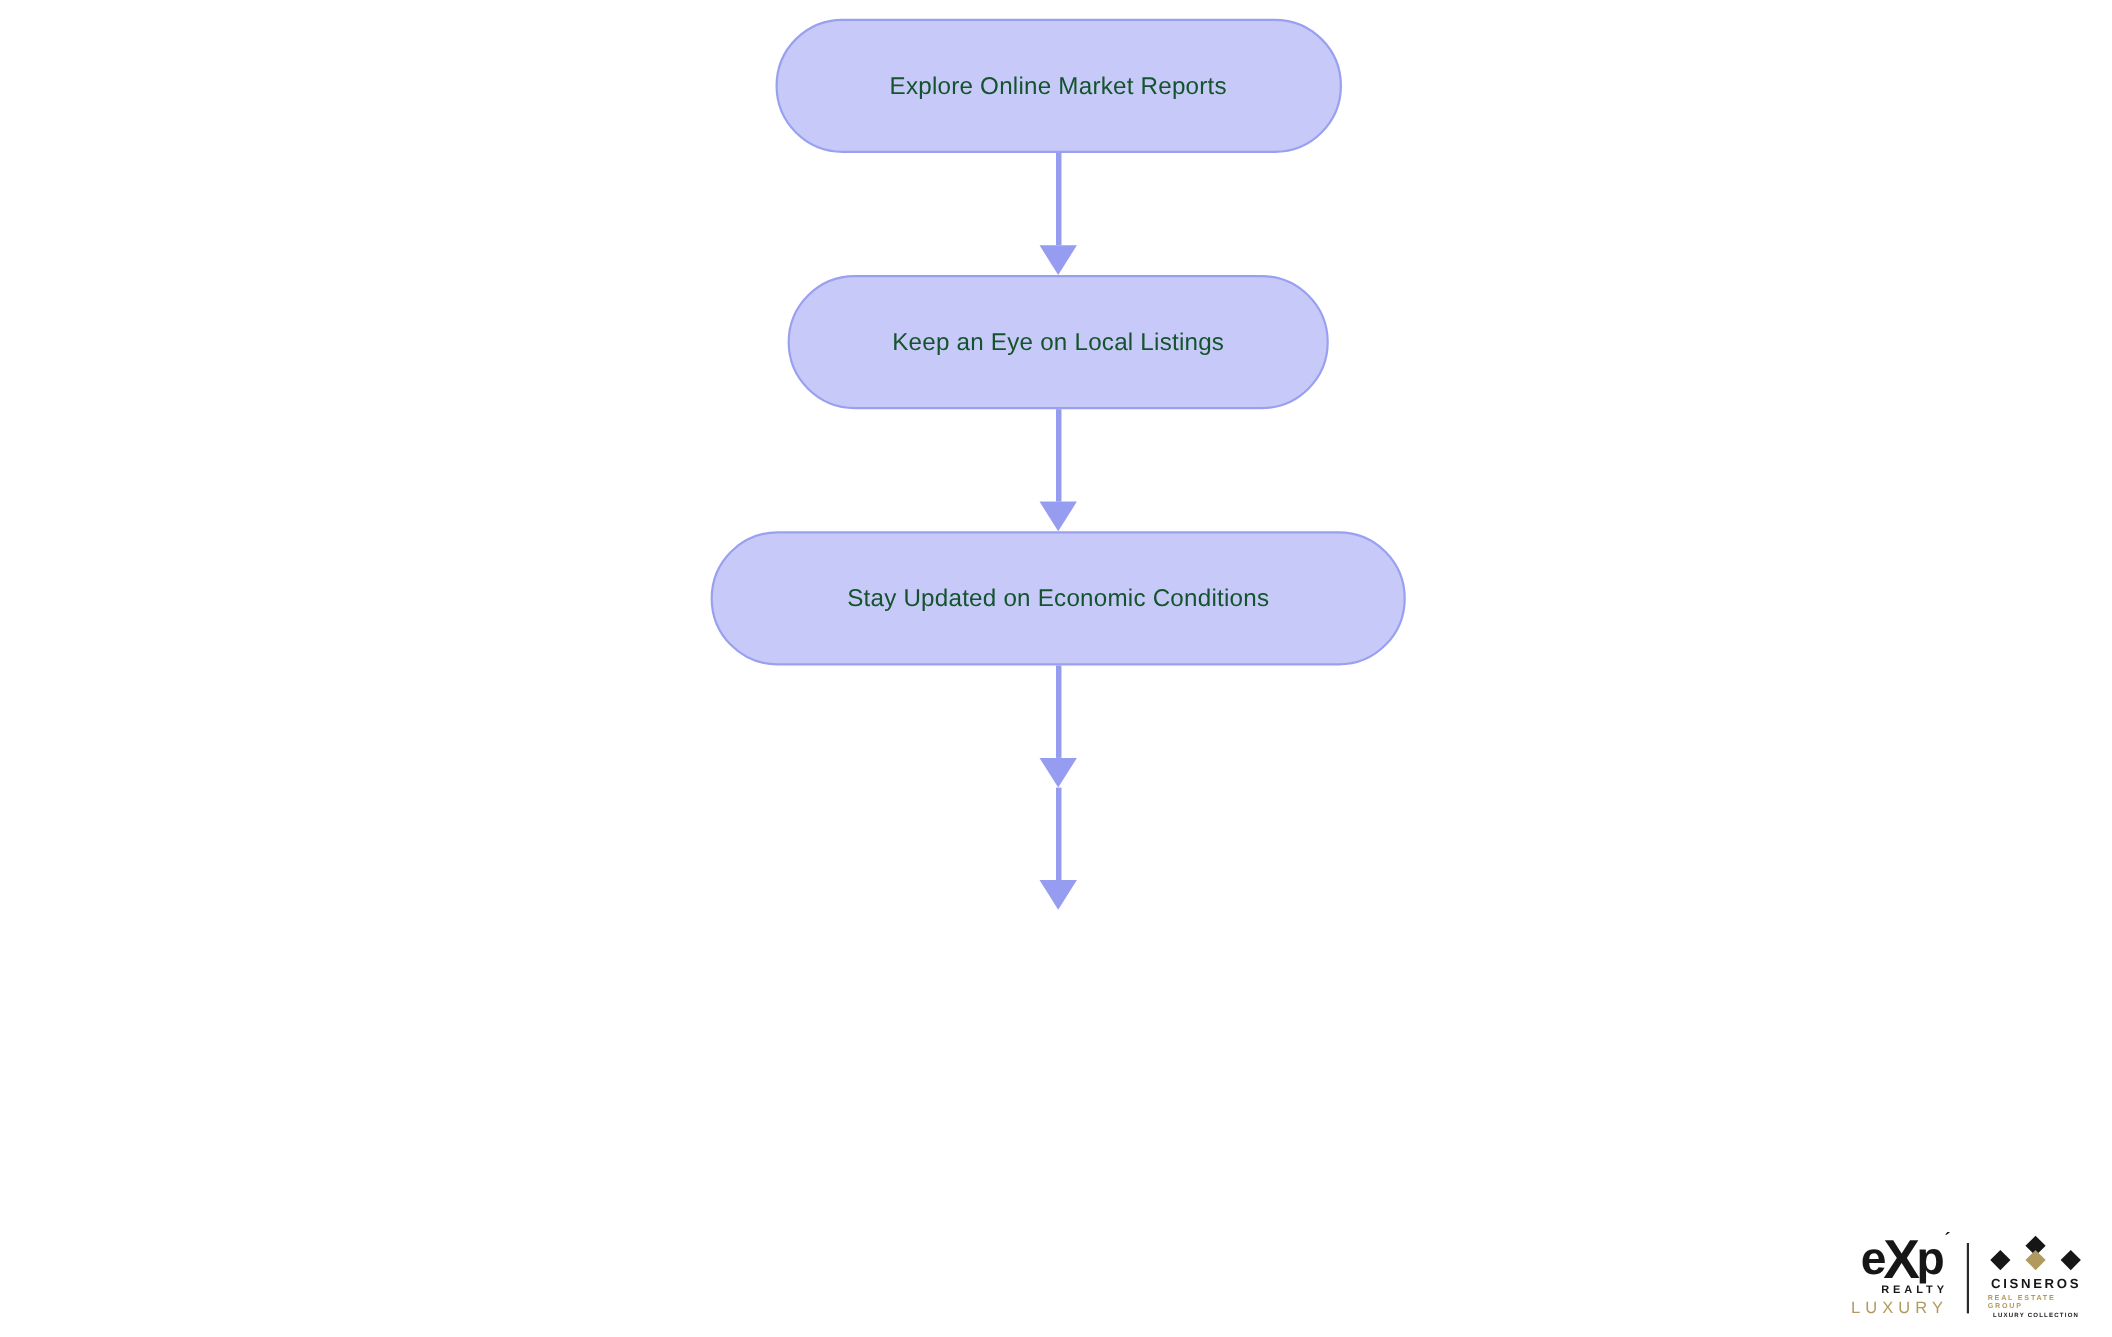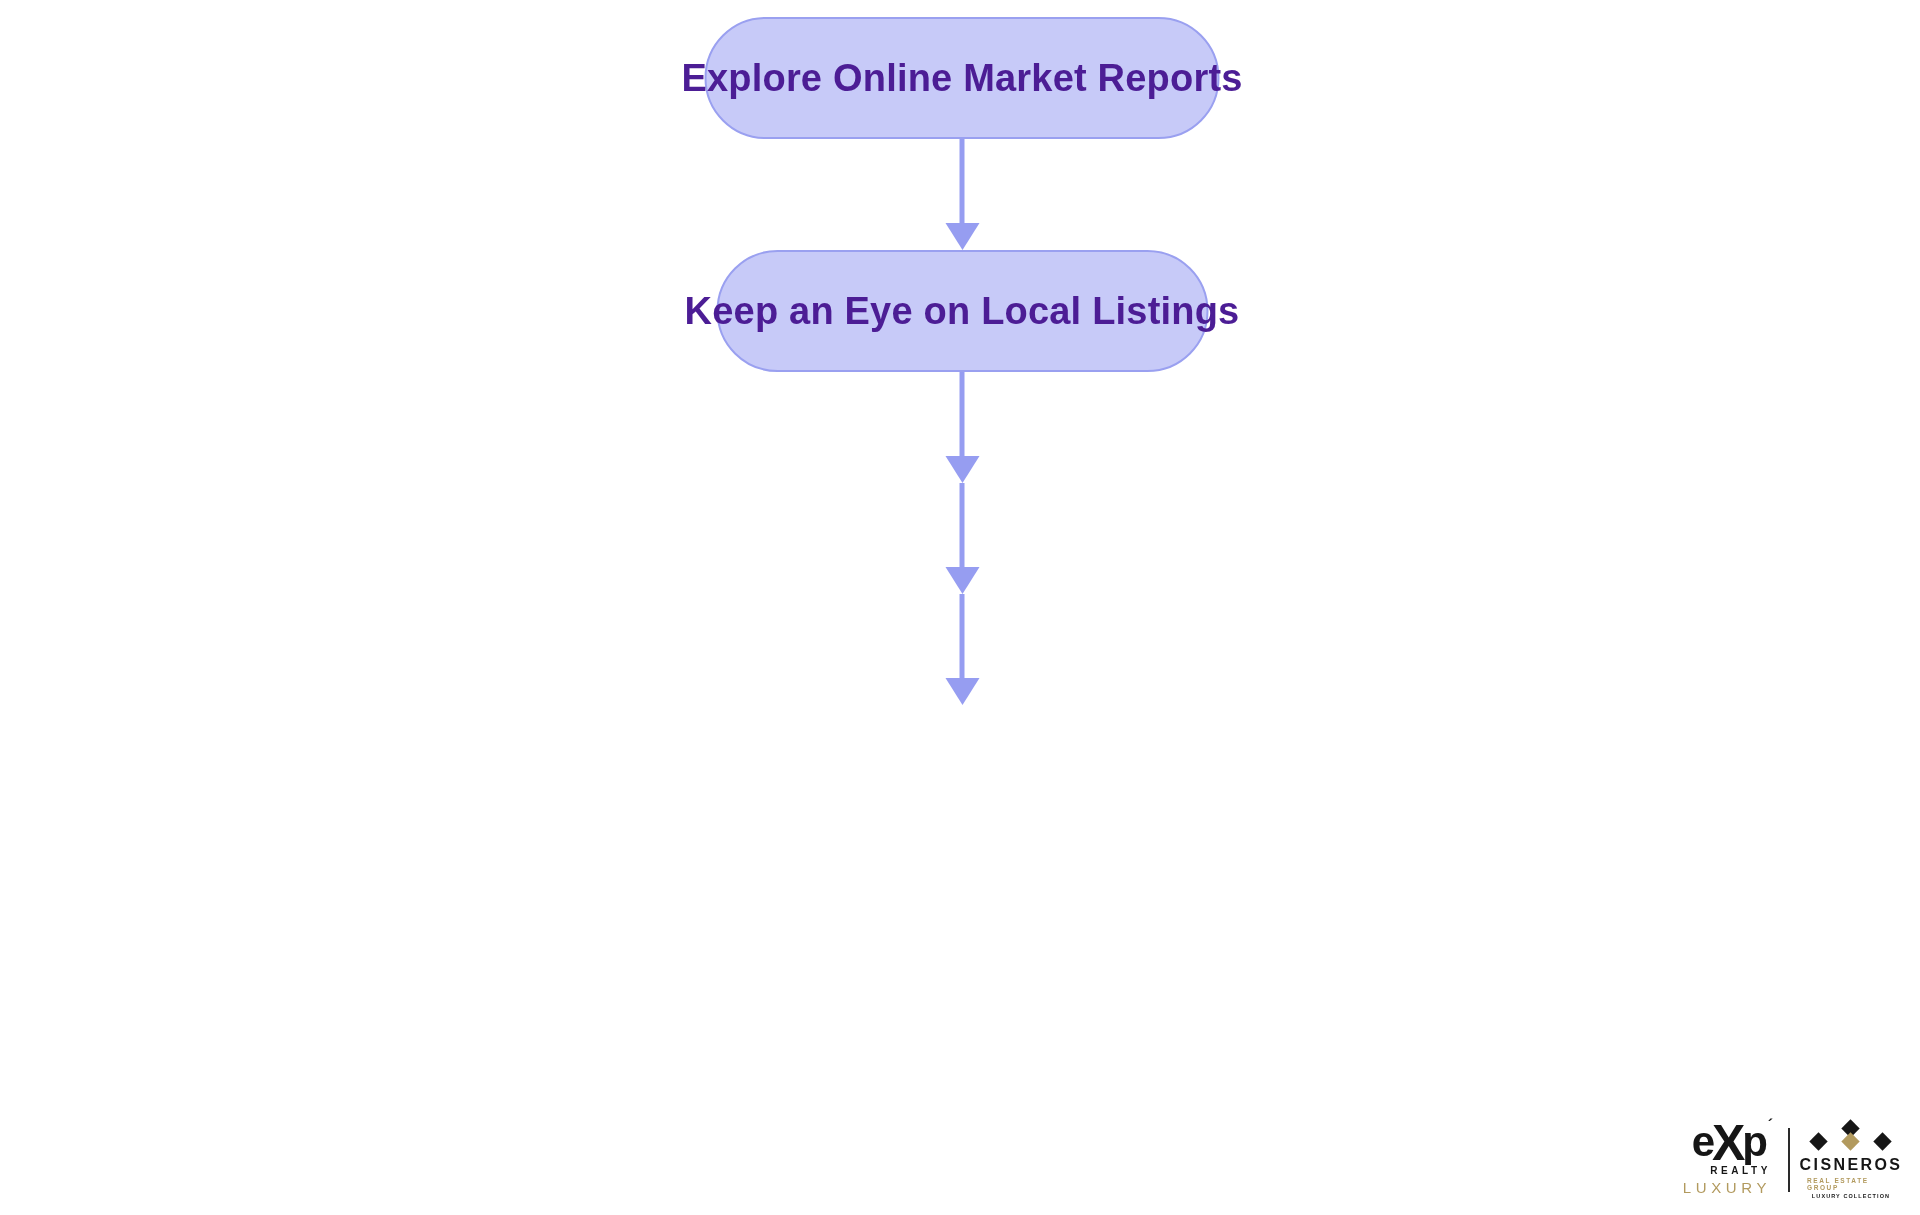--- a/index.html
+++ b/index.html
@@ -14,29 +14,28 @@
     transform: translateX(-50%);
     display: flex;
     flex-direction: column;
     align-items: center;
   }
   .node {
     height: 122px;
     border-radius: 61px;
     background: #c7caf8;
     border: 2px solid #9aa0f0;
-    color: #4c1d95;
-    font-size: 38px;
+    color: #14532d;
+    font-size: 22px;
     letter-spacing: 0.2px;
     display: flex;
     align-items: center;
     justify-content: center;
     white-space: nowrap;
     flex: 0 0 auto;
-    font-weight: bold;
   }
   .node-1 { width: 515px; }
   .node-2 { width: 492px; }
   .node-3 { width: 632px; }
   .node-4 { width: 476px; }
   .node-5 { width: 502px; }
 
   .arrow {
     height: 111px;
     display: flex;
@@ -94,41 +93,44 @@
   .partner-logo { display: flex; flex-direction: column; align-items: center; width: 88px; }
   .diamonds { position: relative; width: 84px; height: 31px; margin-bottom: 4px; }
   .diamond {
     position: absolute; width: 13px; height: 13px;
     transform: rotate(45deg); background: #161616;
   }
   .diamond.top    { left: 35px; top: 1px; }
   .diamond.left   { left: 3px;  top: 14px; }
   .diamond.center { left: 35px; top: 14px; background: #b29a5e; }
   .diamond.right  { left: 67px; top: 14px; }
-  .partner-name  { font-size: 16px; font-weight: bold; letter-spacing: 2.4px; color: #161616; }
+  .partner-name  { font-size: 12px; font-weight: bold; letter-spacing: 2.4px; color: #161616; }
   .partner-line2 { font-size: 6.5px; font-weight: bold; letter-spacing: 1.6px; color: #b29a5e; margin-top: 3px; }
   .partner-line3 { font-size: 5.5px; font-weight: bold; letter-spacing: 1.1px; color: #161616; margin-top: 2px; }
 </style>
 </head>
 <body>
 
 <div class="diagram">
   <div class="node node-1">
     <span>Explore Online Market Reports</span>
   </div>
   <div class="arrow">
     <div class="stem"></div>
     <div class="head"></div>
   </div>
   <div class="node node-2">
     <span>Keep an Eye on Local Listings</span>
   </div>
   <div class="arrow">
     <div class="stem"></div>
     <div class="head"></div>
+  </div>
+  <div class="node node-3">
+    <span>Stay Updated on Economic Conditions</span>
   </div>
   <div class="arrow">
     <div class="stem"></div>
     <div class="head"></div>
   </div>
   <div class="arrow">
     <div class="stem"></div>
     <div class="head"></div>
   </div>
 </div>

